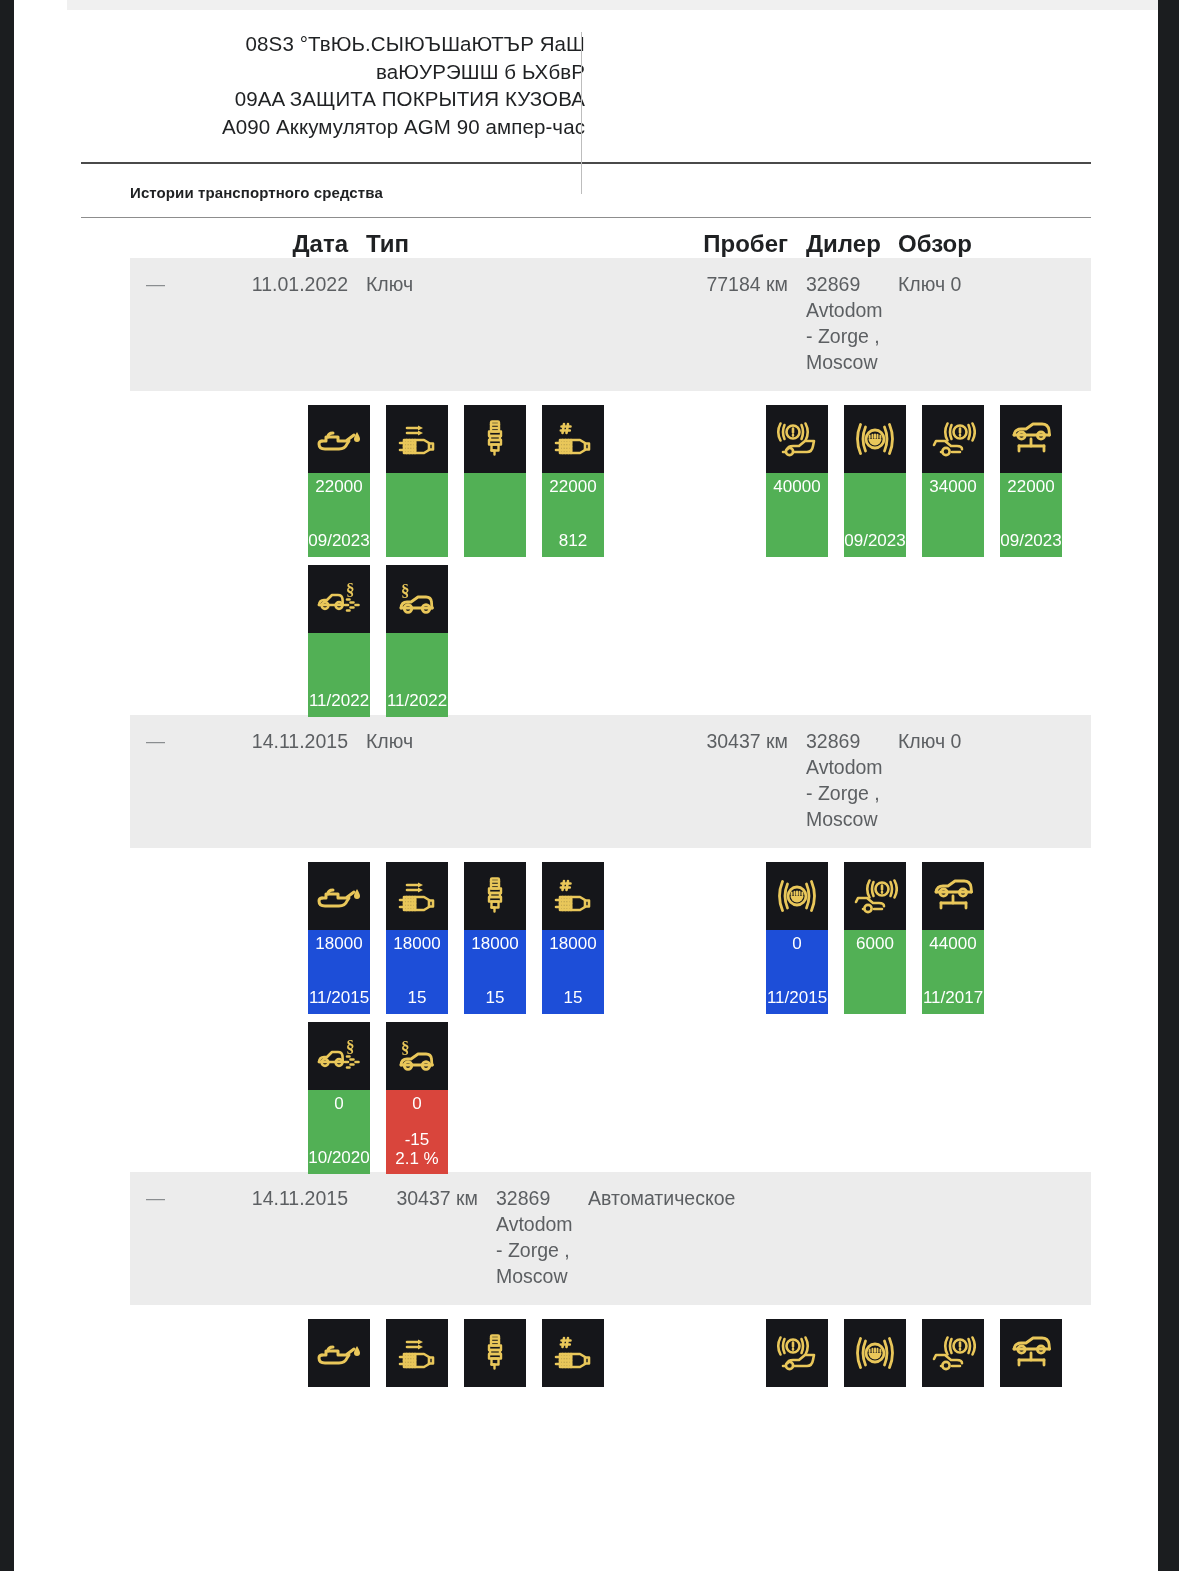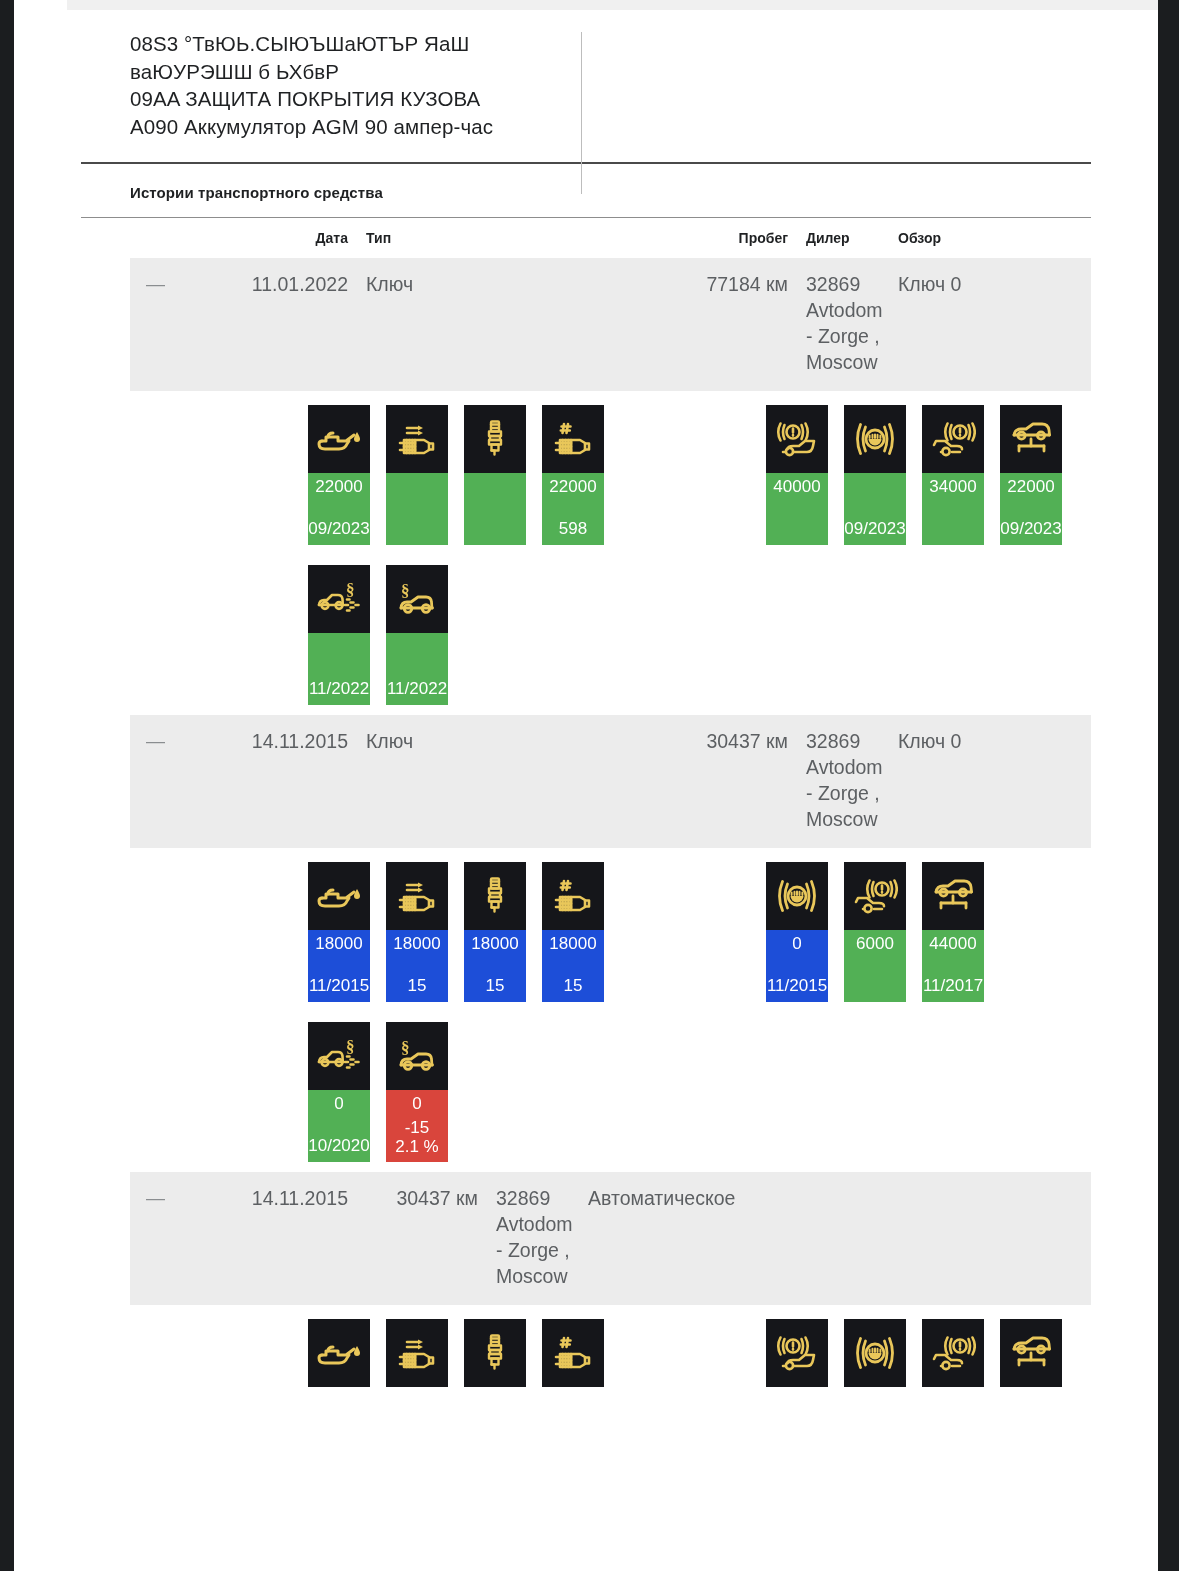--- a/index.html
+++ b/index.html
@@ -30,20 +30,21 @@
     position: relative;
     padding: 30px 0 0 0;
   }
   .equip-list {
     width: 455px;
     margin-left: 116px;
     font-size: 20.5px;
     line-height: 27.5px;
     color: #1f2123;
     letter-spacing: 0.1px;
+    text-align: right;
   }
   .equip-list div { white-space: normal; }
   .equip-divider {
     position: absolute;
     left: 567px; top: 32px;
     width: 1px; height: 162px;
     background: #bdbdbd;
   }
 
   .hr-thick { height: 2px; background: #4a4a4a; margin: 22px 67px 0 67px; }
@@ -57,21 +58,21 @@
     letter-spacing: 0.1px;
   }
 
   
   .table { margin: 0 67px 0 116px; }
 
   .thead {
     display: flex;
     align-items: flex-start;
     height: 40px;
-    font-size: 14px;
+    font-size: 24px;
     font-weight: bold;
     color: #1f2123;
     padding-top: 12px;
   }
   .row {
     display: flex;
     align-items: flex-start;
     background: #ececec;
     font-size: 19.5px;
     color: #5c5f62;
@@ -106,21 +107,21 @@
   .group-right { left: 636px; }
 
   .tile { width: 62px; }
   .tile-head {
     height: 68px; width: 62px;
     background: #15161a;
     display: flex; align-items: center; justify-content: center;
   }
   .tile-head svg { display: block; }
   .tile-body {
-    width: 62px; height: 72px;
+    width: 62px; height: 84px;
     display: flex; flex-direction: column;
     align-items: center; justify-content: space-between;
     padding: 4px 2px 6px 2px;
     color: #ffffff;
     font-size: 17px;
     line-height: 20px;
     text-align: center;
   }
   .tile-body.green  { background: #52b055; }
   .tile-body.orange { background: #1d4ed8; }
@@ -245,21 +246,21 @@
       <rect x="10" y="18" width="11" height="13"></rect>
       <path d="M12.6 18 v13 M15.5 18 v13 M18.4 18 v13 M10 21 h11 M10 24.5 h11 M10 28 h11"></path>
       <path d="M21 18 h9 l5 3 v7 l-5 3 h-9 z"></path>
       <path d="M35 21.5 h4 v6 h-4"></path>
       <path d="M6 21 h4 M6 28 h4"></path>
                     </g>
                   </svg>
                 </div>
                 <div class="tile-body green">
                   <span class="v1">22000</span>
-                  <span class="v2">598</span>
+                  <span class="v2">812</span>
                 </div>
               </div>
             </div>
             <div class="tile-group group-right">
               <div class="tile">
                 <div class="tile-head">
                   <svg width="46" height="36" viewBox="0 0 46 36">
                     <g fill="none" stroke="#e9c75a" stroke-width="2.6" stroke-linecap="round" stroke-linejoin="round">
       <circle cx="19" cy="11" r="6.5"></circle>
       <path d="M19 7.5 v4 M19 14 v0.6" stroke-width="2.6"></path>

